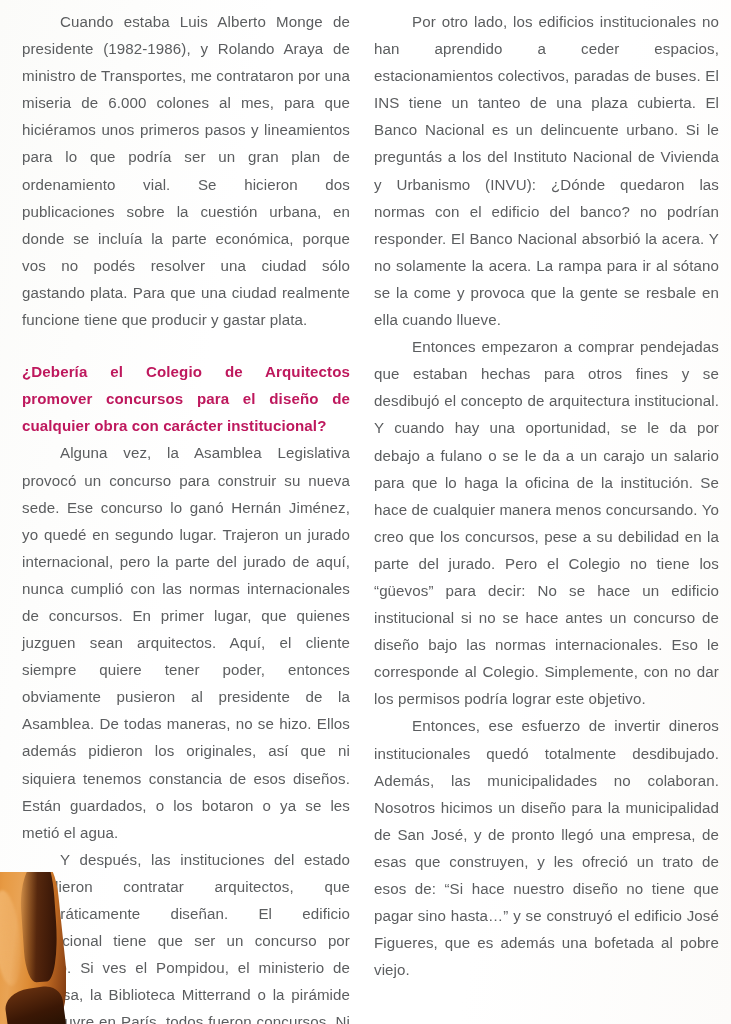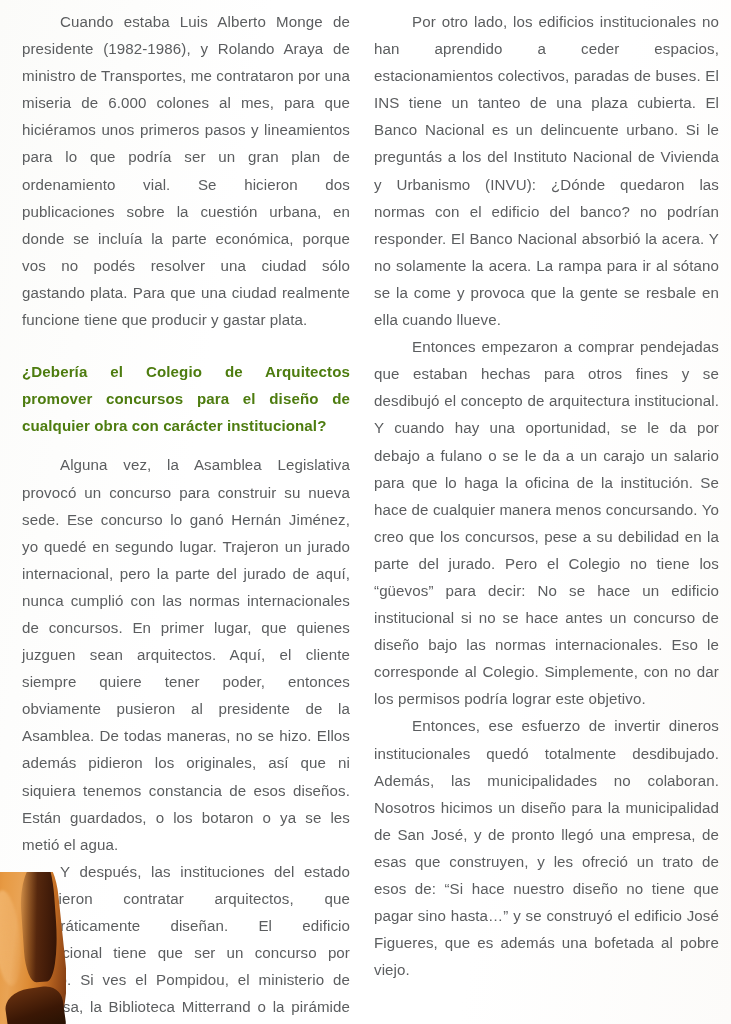--- a/index.html
+++ b/index.html
@@ -63,27 +63,27 @@
     text-indent: 0;
   }
   p.body-par + p.body-par {
     margin-top: 0;
   }
   h2.section-head {
     margin: 25px 0 0 0;
     font-size: 15.1px;
     line-height: 27.1px;
     font-weight: bold;
-    color: #4d7c0f;
+    color: #be185d;
     text-align: justify;
     text-justify: inter-word;
     letter-spacing: 0.1px;
   }
   h2.section-head + p.body-par {
-    margin-top: 12px;
+    margin-top: 0;
   }
   
   .photo-fragment {
     position: absolute;
     left: 0px;
     top: 872px;
     width: 66px;
     height: 152px;
     overflow: hidden;
     pointer-events: none;

